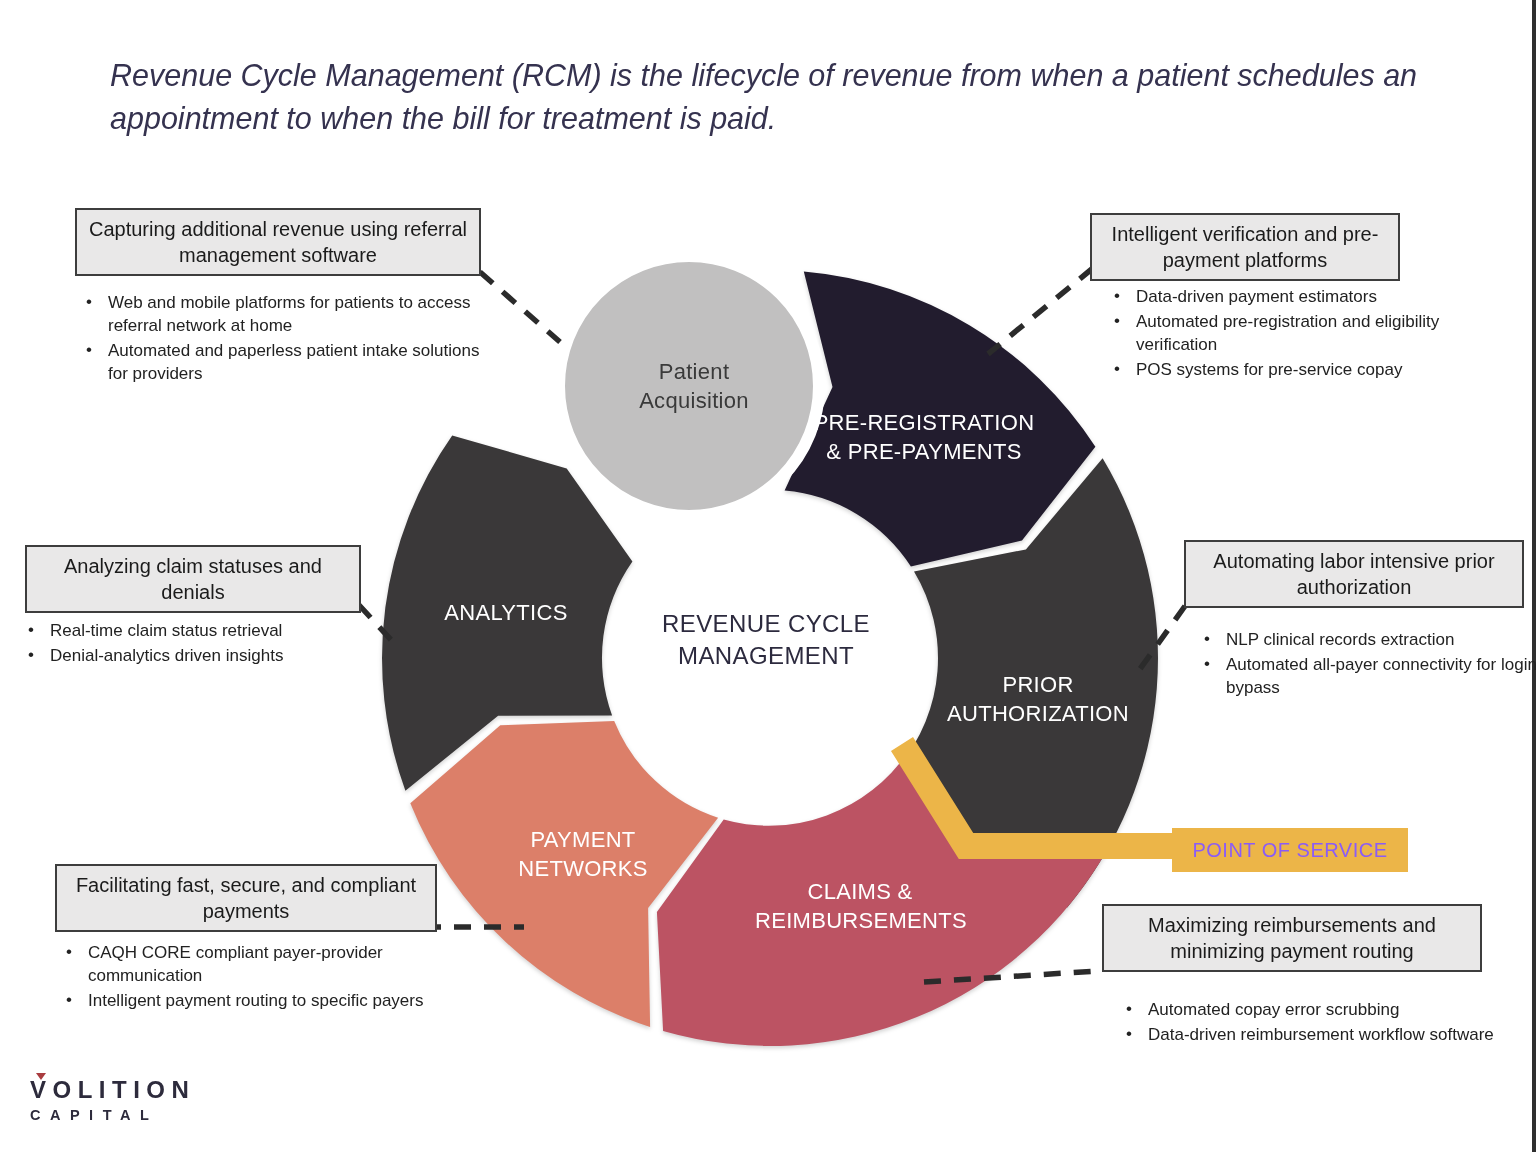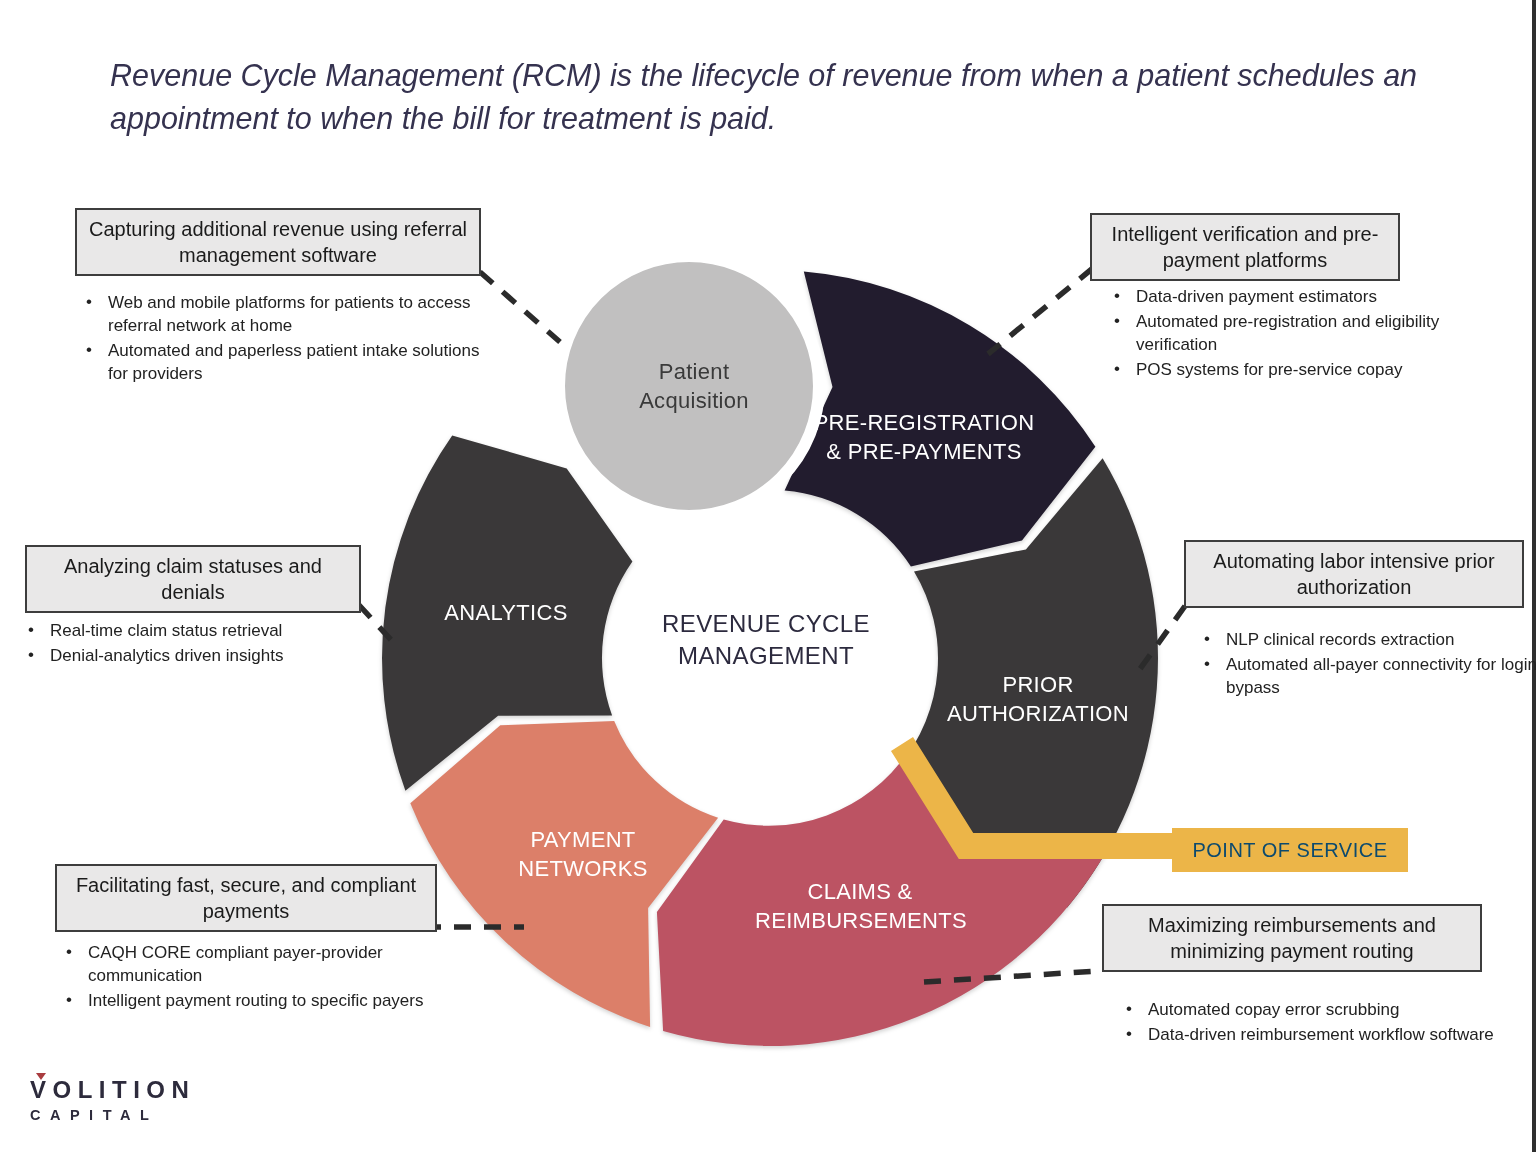--- a/index.html
+++ b/index.html
@@ -19,21 +19,21 @@
     position:absolute;transform:translate(-50%,-50%);text-align:center;z-index:2;
     color:#ffffff;font-size:22px;line-height:1.3;letter-spacing:.3px;
   }
   .seglabel.dark{color:#3a3a3a;}
   .centerlabel{
     position:absolute;transform:translate(-50%,-50%);text-align:center;z-index:2;
     color:#2c2a3e;font-size:24px;line-height:1.35;letter-spacing:.4px;
   }
   .poslabel{
     position:absolute;transform:translate(-50%,-50%);text-align:center;z-index:2;
-    color:#0c4a6e;font-size:20px;letter-spacing:.5px;white-space:nowrap;
+    color:#8b5cf6;font-size:20px;letter-spacing:.5px;white-space:nowrap;
   }
   
   .cbox{
     position:absolute;z-index:2;box-sizing:border-box;
     background:#e9e8e8;border:2.5px solid #3d3d3d;
     display:flex;align-items:center;justify-content:center;text-align:center;
     font-size:20px;line-height:1.3;color:#1b1b1b;padding:6px 10px;
   }
   ul.bullets{list-style:none;margin:0;padding:0;position:absolute;z-index:2;}
   .bullets li{

